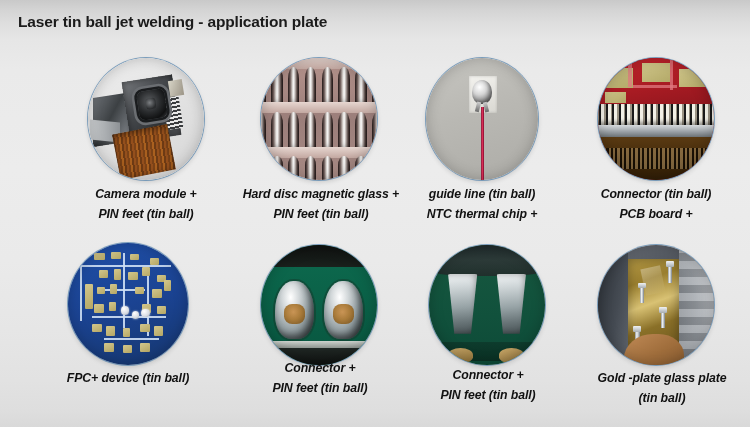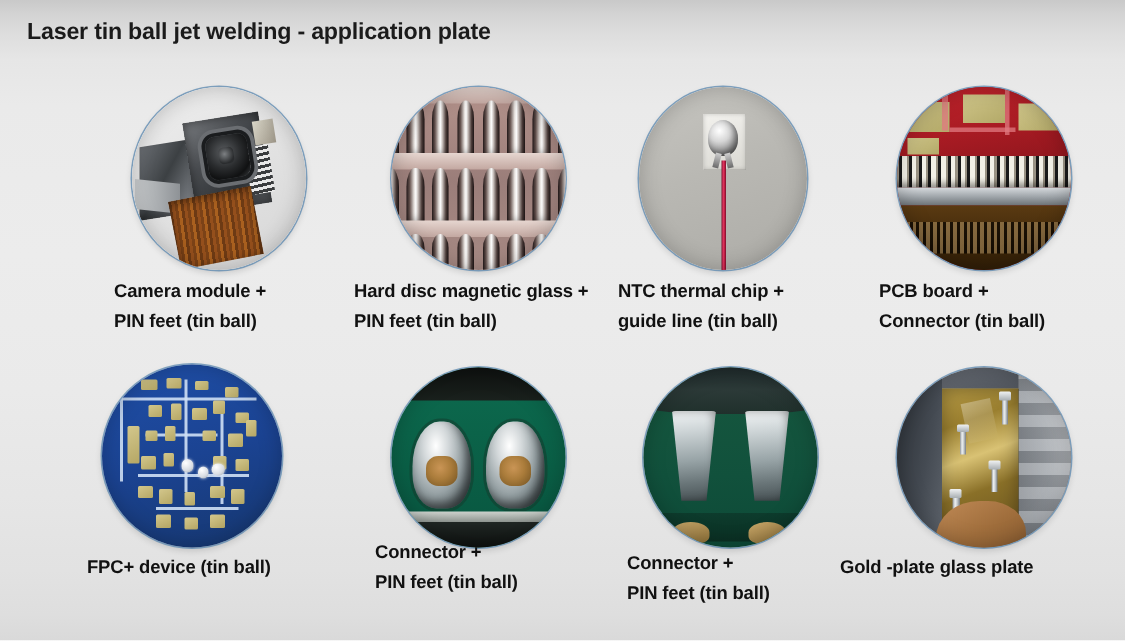--- a/index.html
+++ b/index.html
@@ -59,26 +59,28 @@
     background: #bbb;
   }
   .thumb .inner {
     position: absolute;
     inset: 0;
     filter: blur(0.35px);
   }
 
   .caption {
     position: absolute;
+    text-align: center;
     font-size: 12.3px;
     font-weight: bold;
     color: #111;
     line-height: 20px;
     letter-spacing: -0.1px;
     white-space: nowrap;
+    font-style: italic;
   }
 
   
 
   
   .art-camera {
     background: linear-gradient(150deg,#efefef 0%,#e4e4e4 40%,#d6d6d6 100%);
   }
   .cam-bracket {
     position: absolute; left: 4%; top: 30%;
@@ -408,22 +410,22 @@
   <div class="cell">
     <div class="thumb art-ntc" style="left:426px;top:58px;width:112px;height:122px;">
       <div class="inner">
         <div class="ntc-pad"></div>
         <div class="ntc-wire"></div>
         <div class="ntc-ball"></div>
       </div>
       <div class="vign"></div>
     </div>
     <div class="caption" style="left:412px;top:184px;width:140px;">
+      <div>guide line (tin ball)</div>
       <div>NTC thermal chip +</div>
-      <div>guide line (tin ball)</div>
     </div>
   </div>
 
   <div class="cell">
     <div class="thumb art-pcb" style="left:598px;top:58px;width:116px;height:122px;">
       <div class="inner">
         <div class="pcb-red"></div>
         <div class="pcb-gold" style="left:4%;top:8%;width:26%;height:17%;"></div>
         <div class="pcb-gold" style="left:38%;top:4%;width:24%;height:16%;"></div>
         <div class="pcb-gold" style="left:70%;top:9%;width:26%;height:15%;"></div>
@@ -433,22 +435,22 @@
         <div class="pcb-trace" style="left:26%;top:4%;width:3%;height:20%;"></div>
         <div class="pcb-pins"></div>
         <div class="pcb-silver"></div>
         <div class="pcb-brown">
           <div class="pcb-brown-pins"></div>
         </div>
       </div>
       <div class="vign"></div>
     </div>
     <div class="caption" style="left:586px;top:184px;width:140px;">
+      <div>Connector (tin ball)</div>
       <div>PCB board +</div>
-      <div>Connector (tin ball)</div>
     </div>
   </div>
 
   <div class="cell">
     <div class="thumb art-fpc" style="left:68px;top:243px;width:120px;height:122px;">
       <div class="inner">
         <div class="fpc-line" style="left:10%;top:18%;width:76%;height:2px;"></div>
         <div class="fpc-line" style="left:10%;top:18%;width:2px;height:46%;"></div>
         <div class="fpc-line" style="left:46%;top:8%;width:2px;height:62%;"></div>
         <div class="fpc-line" style="left:20%;top:60%;width:62%;height:2px;"></div>
@@ -541,18 +543,19 @@
           <div class="gold-glare"></div>
         </div>
         <div class="gold-pin" style="left:60%;top:16%;width:4%;height:16%;"></div>
         <div class="gold-pin" style="left:36%;top:34%;width:4%;height:14%;"></div>
         <div class="gold-pin" style="left:54%;top:54%;width:4%;height:15%;"></div>
         <div class="gold-pin" style="left:32%;top:70%;width:4%;height:14%;"></div>
         <div class="gold-hand"></div>
       </div>
       <div class="vign"></div>
     </div>
-    <div class="caption" style="left:560px;top:368px;width:140px;">
+    <div class="caption" style="left:592px;top:368px;width:140px;">
       <div>Gold  -plate glass plate</div>
+      <div>(tin ball)</div>
     </div>
   </div>
 
 </div>
 
 </body></html>

